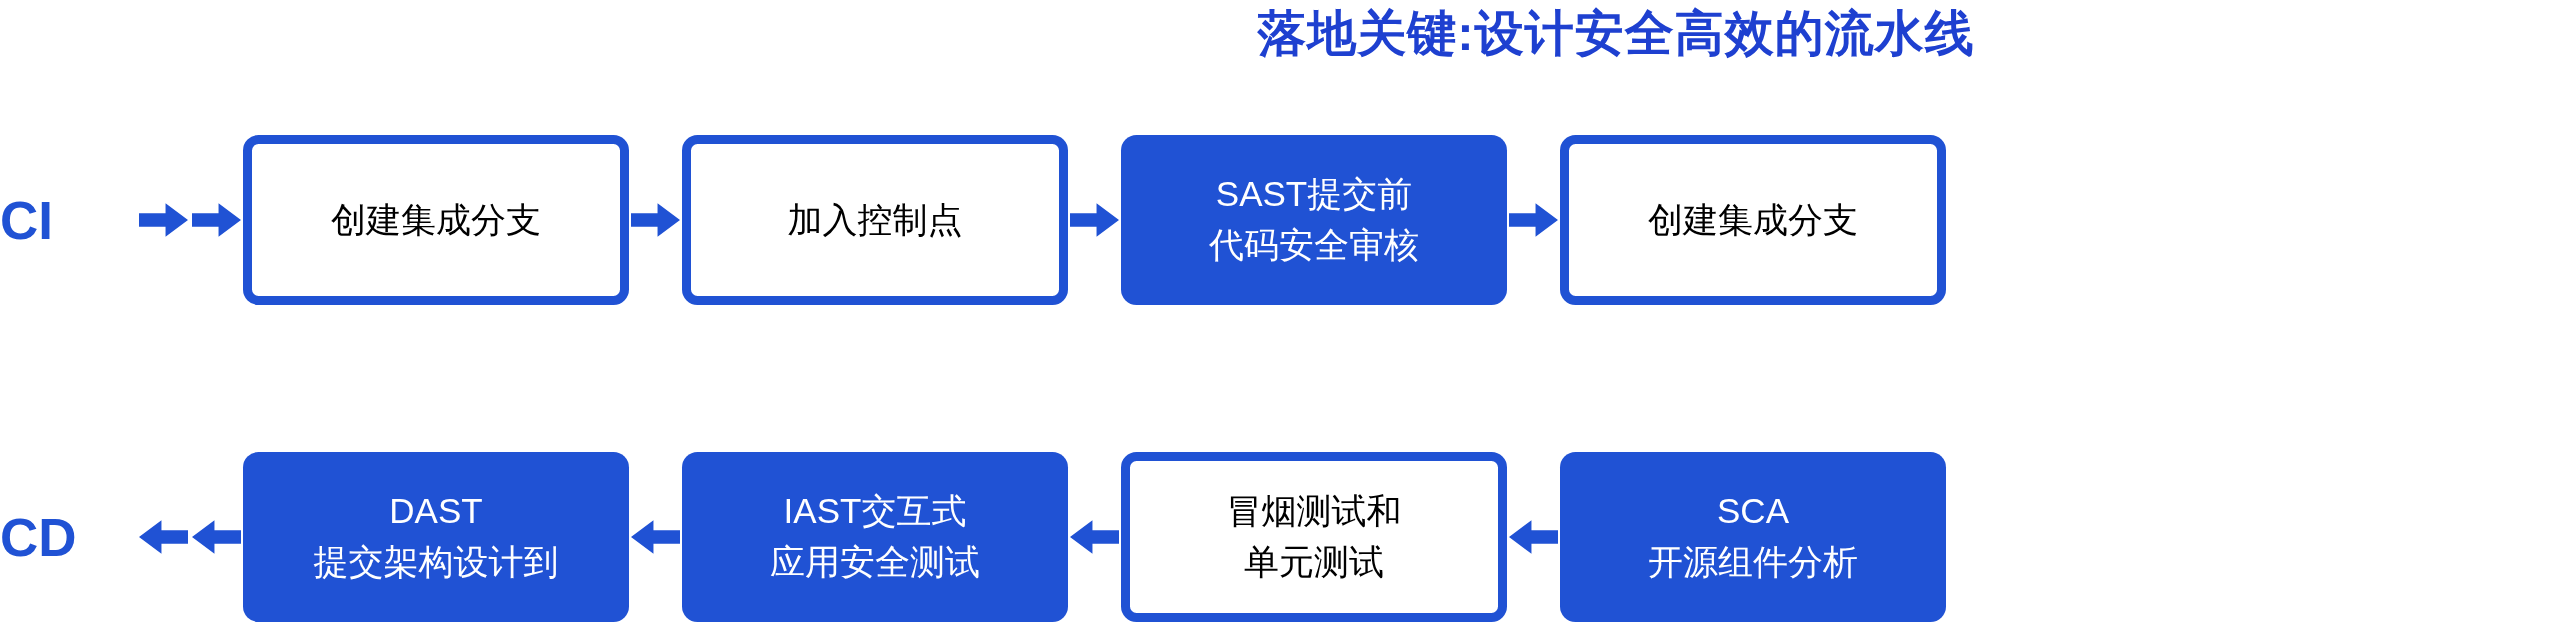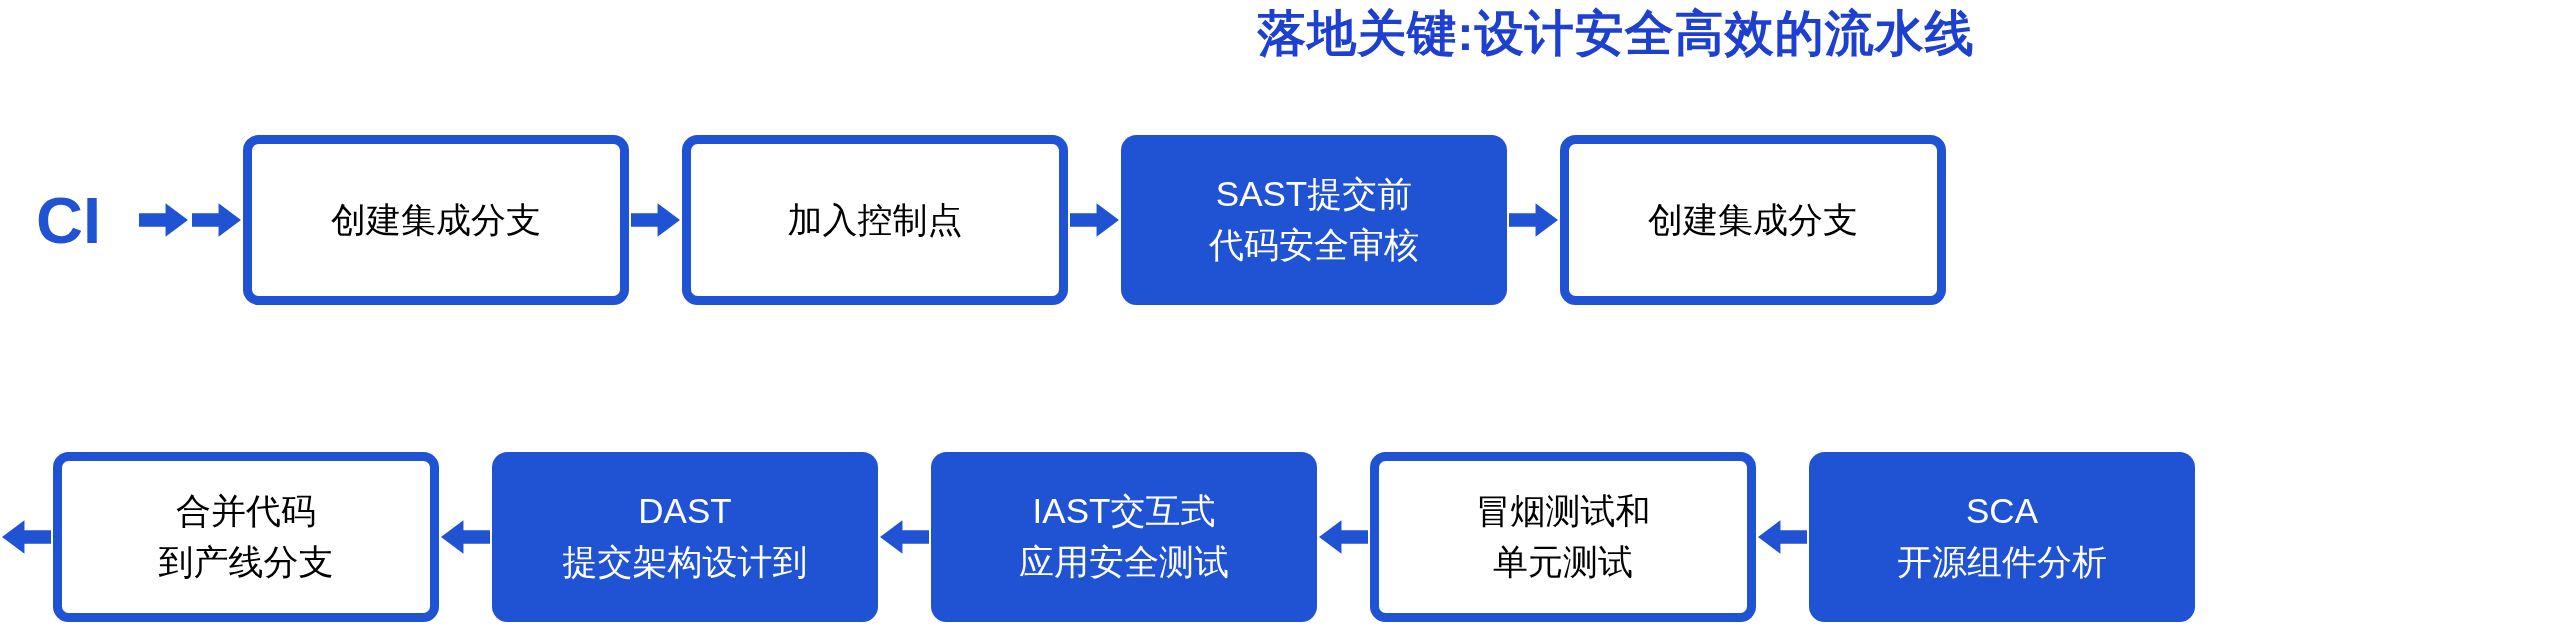--- a/index.html
+++ b/index.html
@@ -36,22 +36,22 @@
     left:0;
     height:170px;
     display:flex;
     align-items:center;
   }
   .row-ci{top:135px;}
   .row-cd{top:452px;}
   .row-label{
     width:137px;
     flex:0 0 137px;
-    text-align:center;
-    font-size:65px;
+    text-align:left;
+    font-size:53px;
     font-weight:bold;
     color:var(--blue);
     line-height:1;
   }
   .box{
     width:386px;
     flex:0 0 386px;
     height:170px;
     border-radius:15.5px;
     display:flex;
@@ -153,31 +153,28 @@
         </svg>
     </div>
 
     <div class="box" data-variant="outline">
       <span class="box-label">创建集成分支</span>
     </div>
 
   </div>
 
   <div class="row row-cd">
-
-    <div class="arrow-cell">
-      <svg width="49" height="34" viewBox="0 0 96 66">
-          <polygon points="96,20 44,20 44,0 0,33 44,66 44,46 96,46" fill="currentColor"></polygon>
-        </svg>
-    </div>
-
-    <div class="box" data-variant="outline">
-      <span class="box-label">合并代码
-到产线分支</span>
-    </div>
+    <div class="row-label">CD</div>
+
+    <div class="arrow-cell">
+      <svg width="49" height="34" viewBox="0 0 96 66">
+          <polygon points="96,20 44,20 44,0 0,33 44,66 44,46 96,46" fill="currentColor"></polygon>
+        </svg>
+    </div>
+
     <div class="arrow-cell">
       <svg width="49" height="34" viewBox="0 0 96 66">
           <polygon points="96,20 44,20 44,0 0,33 44,66 44,46 96,46" fill="currentColor"></polygon>
         </svg>
     </div>
 
     <div class="box" data-variant="filled">
       <span class="box-label">DAST
 提交架构设计到</span>
     </div>

